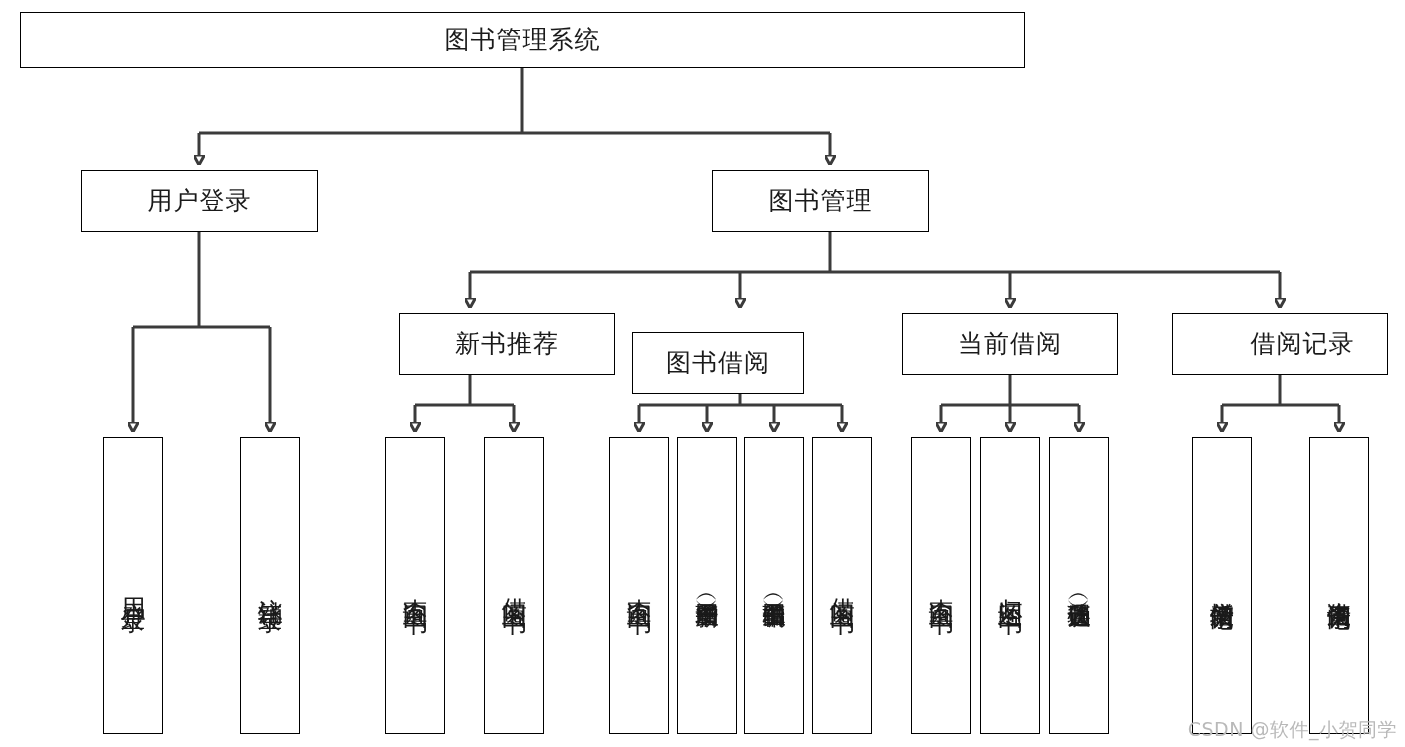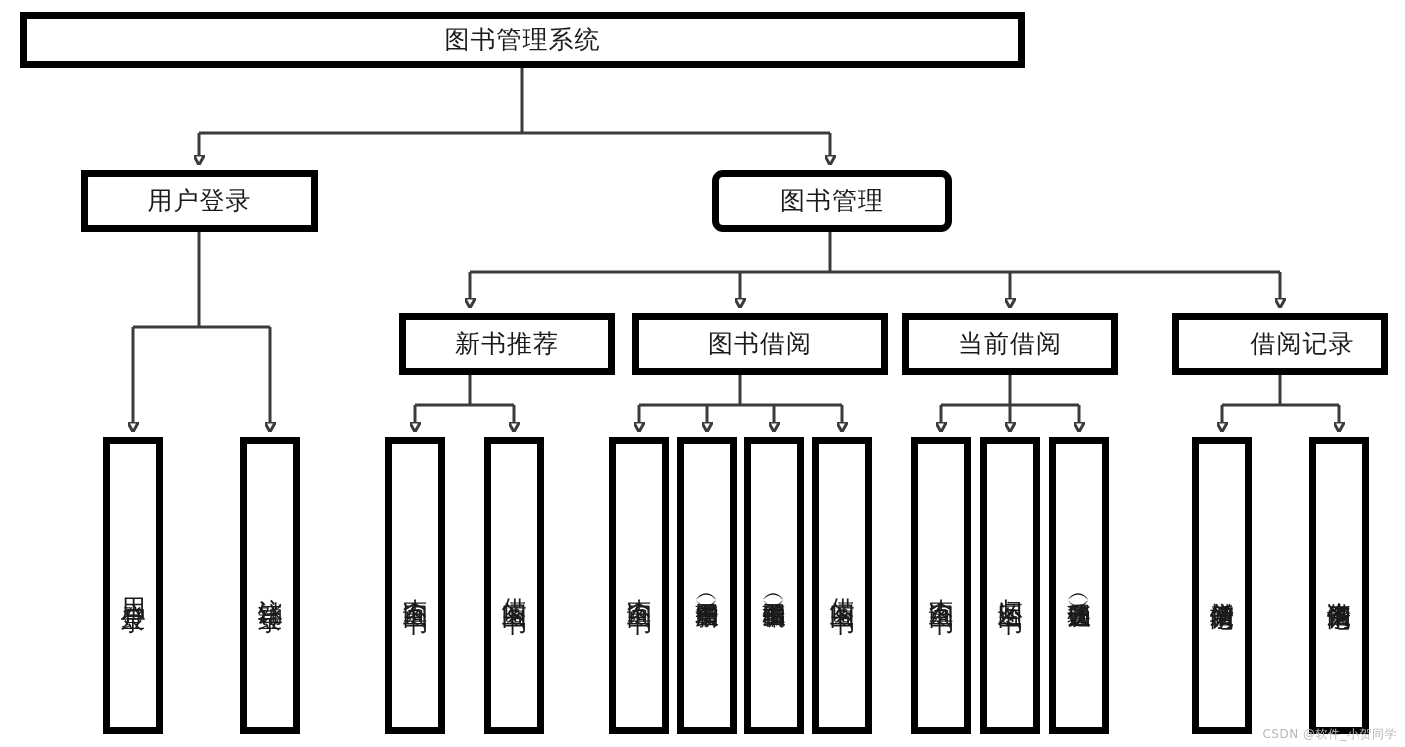--- a/index.html
+++ b/index.html
@@ -13,21 +13,21 @@
   #canvas {
     position: relative;
     width: 1405px;
     height: 747px;
     background: #ffffff;
     overflow: hidden;
   }
   .node {
     position: absolute;
     box-sizing: border-box;
-    border: 7px solid #000000;
+    border: 1px solid #000000;
     background: #ffffff;
     display: flex;
     align-items: center;
     justify-content: center;
     color: #1a1a1a;
   }
   .node .label {
     font-size: 25px;
     line-height: 1.15;
     letter-spacing: 1px;
@@ -64,21 +64,21 @@
   }
   svg#wires path, svg#wires line {
     stroke: #3b3b3b;
     stroke-width: 3;
     fill: none;
   }
   .watermark {
     position: absolute;
     right: 8px;
     bottom: 4px;
-    font-size: 12px;
+    font-size: 19px;
     color: #b9b9b9;
     white-space: nowrap;
     letter-spacing: 0.5px;
   }
 </style>
 </head>
 <body>
 
 <div id="canvas">
 
@@ -132,28 +132,28 @@
     <line x1="1339" y1="405" x2="1339" y2="423" marker-end="url(#arrow)"></line>
   </svg>
 
   <div class="node" style="left:20px; top:12px; width:1005px; height:56px;">
     <span class="label">图书管理系统</span>
   </div>
 
   <div class="node" style="left:81px; top:170px; width:237px; height:62px;">
     <span class="label">用户登录</span>
   </div>
-  <div class="node" style="left:712px; top:170px; width:240px; height:62px;border-radius:11px;">
+  <div class="node" style="left:712px; top:170px; width:217px; height:62px;">
     <span class="label">图书管理</span>
   </div>
 
   <div class="node" style="left:362px; top:313px; width:216px; height:62px;margin-left:37px;">
     <span class="label">新书推荐</span>
   </div>
-  <div class="node" style="left:632px; top:313px; width:256px; height:62px;">
+  <div class="node" style="left:632px; top:332px; width:172px; height:62px;">
     <span class="label">图书借阅</span>
   </div>
   <div class="node" style="left:902px; top:313px; width:216px; height:62px;">
     <span class="label">当前借阅</span>
   </div>
   <div class="node" style="left:1172px; top:313px; width:216px; height:62px;padding-left:45px;">
     <span class="label">借阅记录</span>
   </div>
 
   <div class="node vertical" style="left:103px; top:437px; width:60px; height:297px;">

